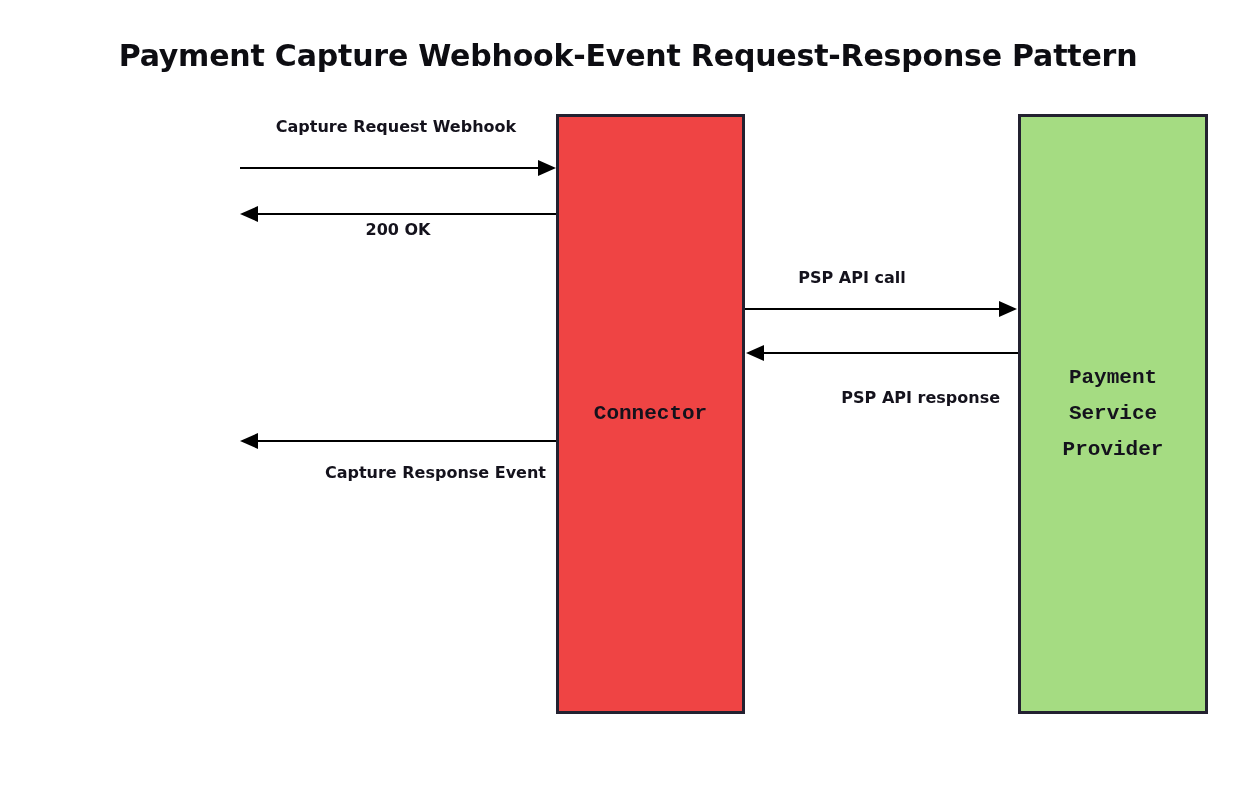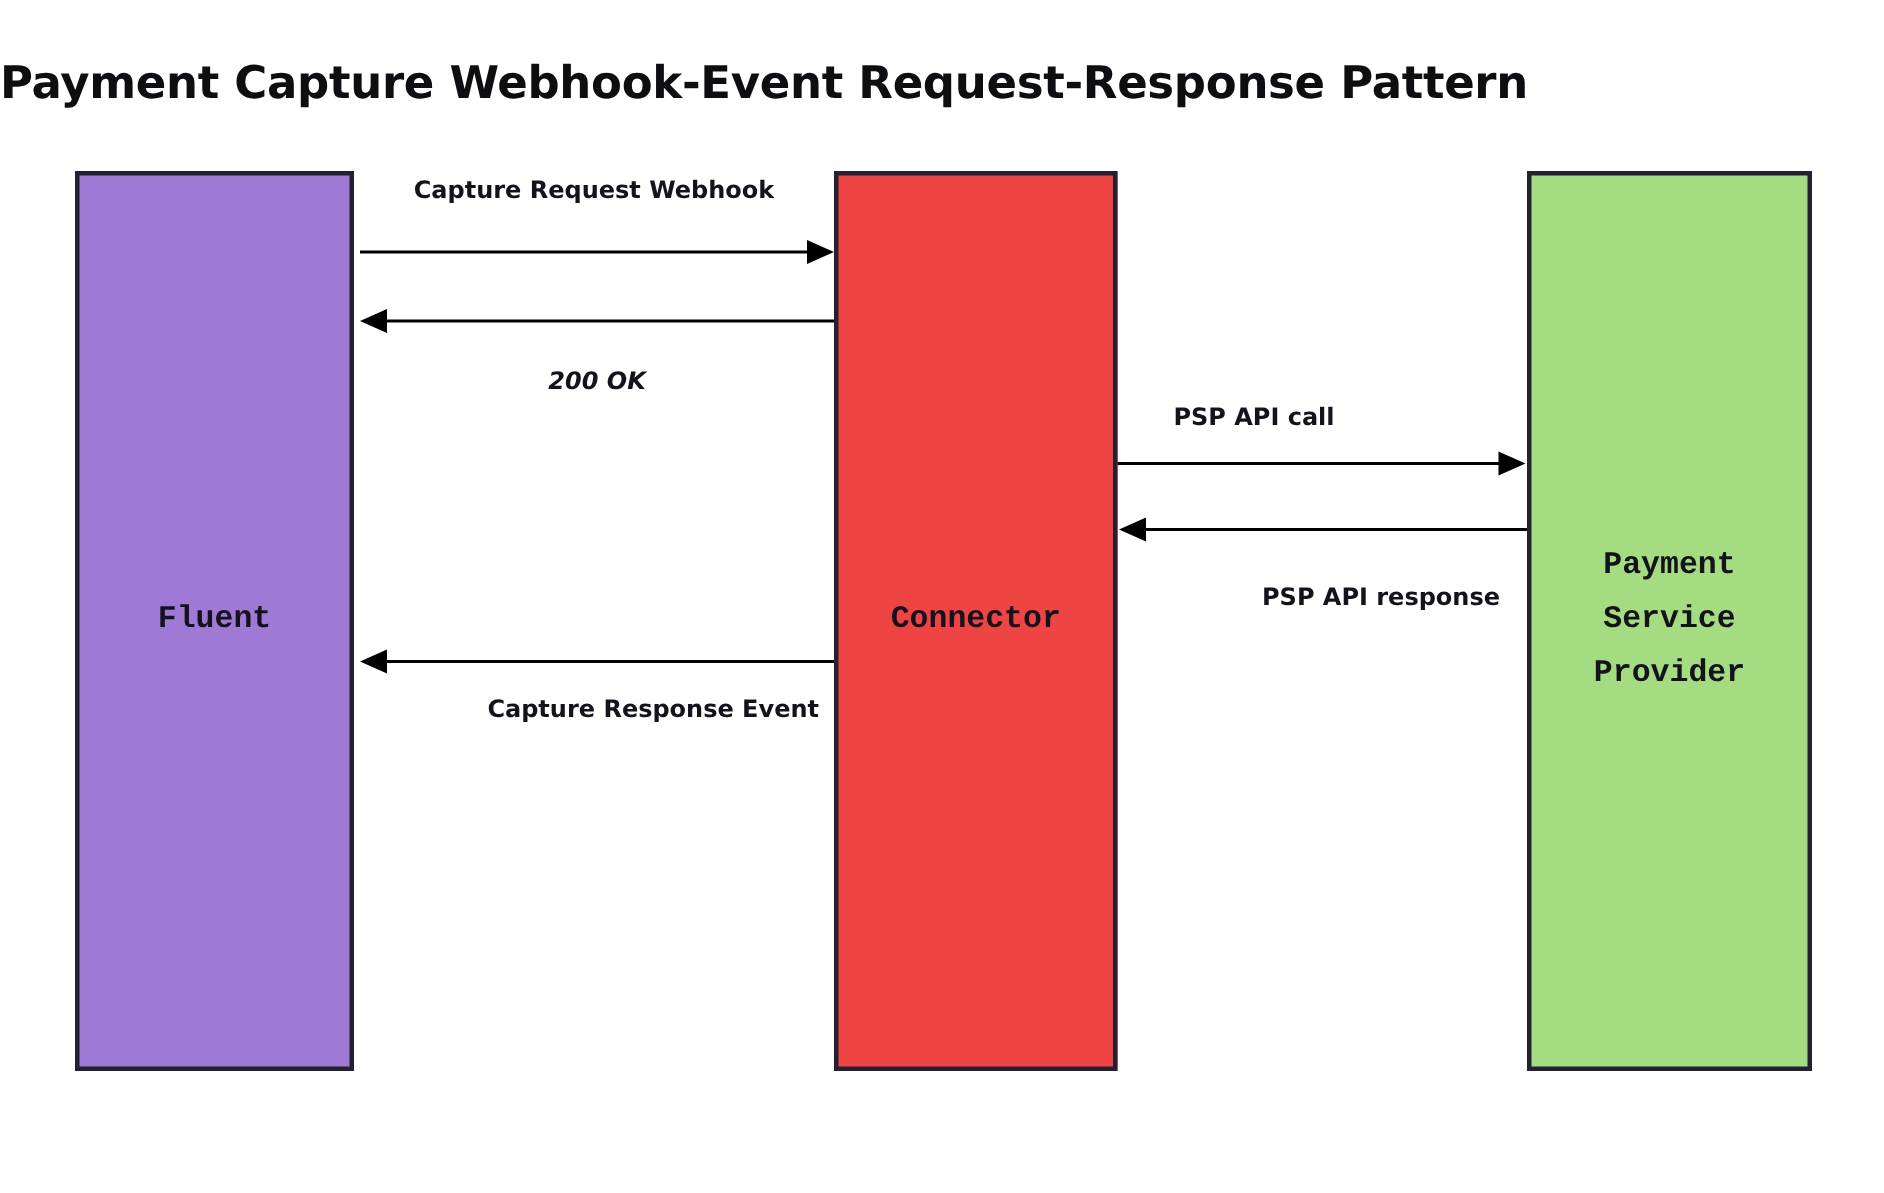--- a/index.html
+++ b/index.html
@@ -18,20 +18,21 @@
     position: relative;
     width: 1256px;
     height: 795px;
     background: #ffffff;
   }
   .diagram-title {
     position: absolute;
     left: 0;
     top: 38px;
     width: 1256px;
+    text-align: center;
     font-size: 30px;
     font-weight: bold;
     color: #0d0d12;
     letter-spacing: -0.2px;
     font-family: "DejaVu Sans", "Liberation Sans", sans-serif;
   }
   .lifeline {
     position: absolute;
     box-sizing: border-box;
     border: 3px solid #232130;
@@ -78,43 +79,40 @@
     font-family: "DejaVu Sans", "Liberation Sans", sans-serif;
   }
 </style>
 </head>
 <body>
 
 <div id="canvas">
 
   <div class="diagram-title">Payment Capture Webhook-Event Request-Response Pattern</div>
 
-  <div class="lifeline" style="left:50px; top:114px; width:186px; height:600px; background:#9E79D6;">
-    <span class="lifeline-label">Fluent</span>
-  </div>
 
   <div class="lifeline" style="left:556px; top:114px; width:189px; height:600px; background:#ef4444;">
     <span class="lifeline-label">Connector</span>
   </div>
 
   <div class="lifeline" style="left:1018px; top:114px; width:190px; height:600px; background:#A5DC82;">
     <span class="lifeline-label">Payment
 Service
 Provider</span>
   </div>
 
   <div class="arrow-label" style="left:246px; top:117px; width:300px;">Capture Request Webhook</div>
   <div class="arrow-line" style="left:240px; top:167px; width:300px;"></div>
   <div class="arrow-head right" style="left:538px; top:160px;"></div>
 
   <div class="arrow-head left" style="left:240px; top:206px;"></div>
   <div class="arrow-line" style="left:256px; top:213px; width:300px;"></div>
-  <div class="arrow-label" style="left:248px; top:244px; width:300px;font-style:italic;">200 OK</div>
+  <div class="arrow-label" style="left:248px; top:220px; width:300px;">200 OK</div>
 
-  <div class="arrow-label" style="left:706px; top:268px; width:260px;">PSP API call</div>
+  <div class="arrow-label" style="left:722px; top:268px; width:260px;">PSP API call</div>
   <div class="arrow-line" style="left:745px; top:308px; width:255px;"></div>
   <div class="arrow-head right" style="left:999px; top:301px;"></div>
 
   <div class="arrow-head left" style="left:746px; top:345px;"></div>
   <div class="arrow-line" style="left:762px; top:352px; width:256px;"></div>
   <div class="arrow-label" style="left:740px; top:388px; width:260px;text-align:right;">PSP API response</div>
 
   <div class="arrow-head left" style="left:240px; top:433px;"></div>
   <div class="arrow-line" style="left:256px; top:440px; width:300px;"></div>
   <div class="arrow-label" style="left:246px; top:463px; width:300px;text-align:right;">Capture Response Event</div>

